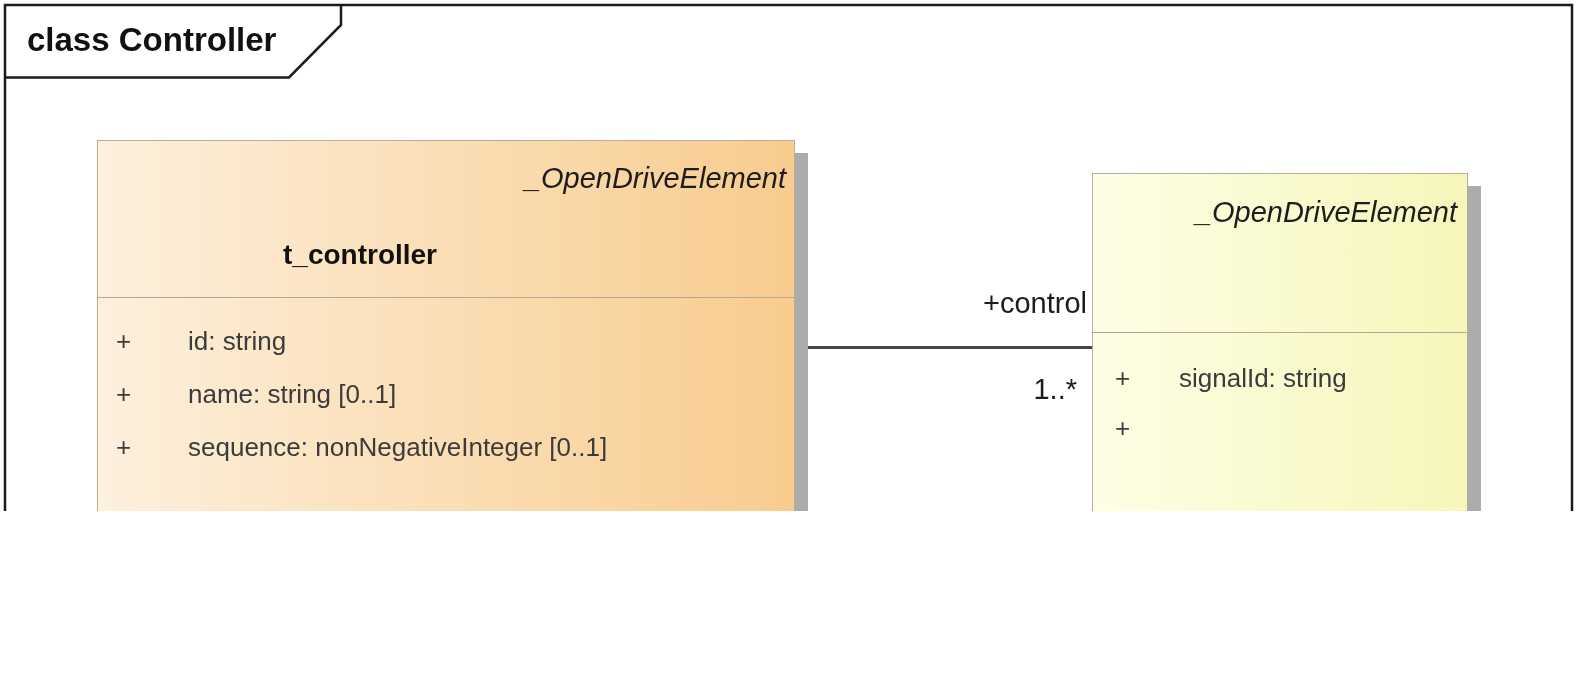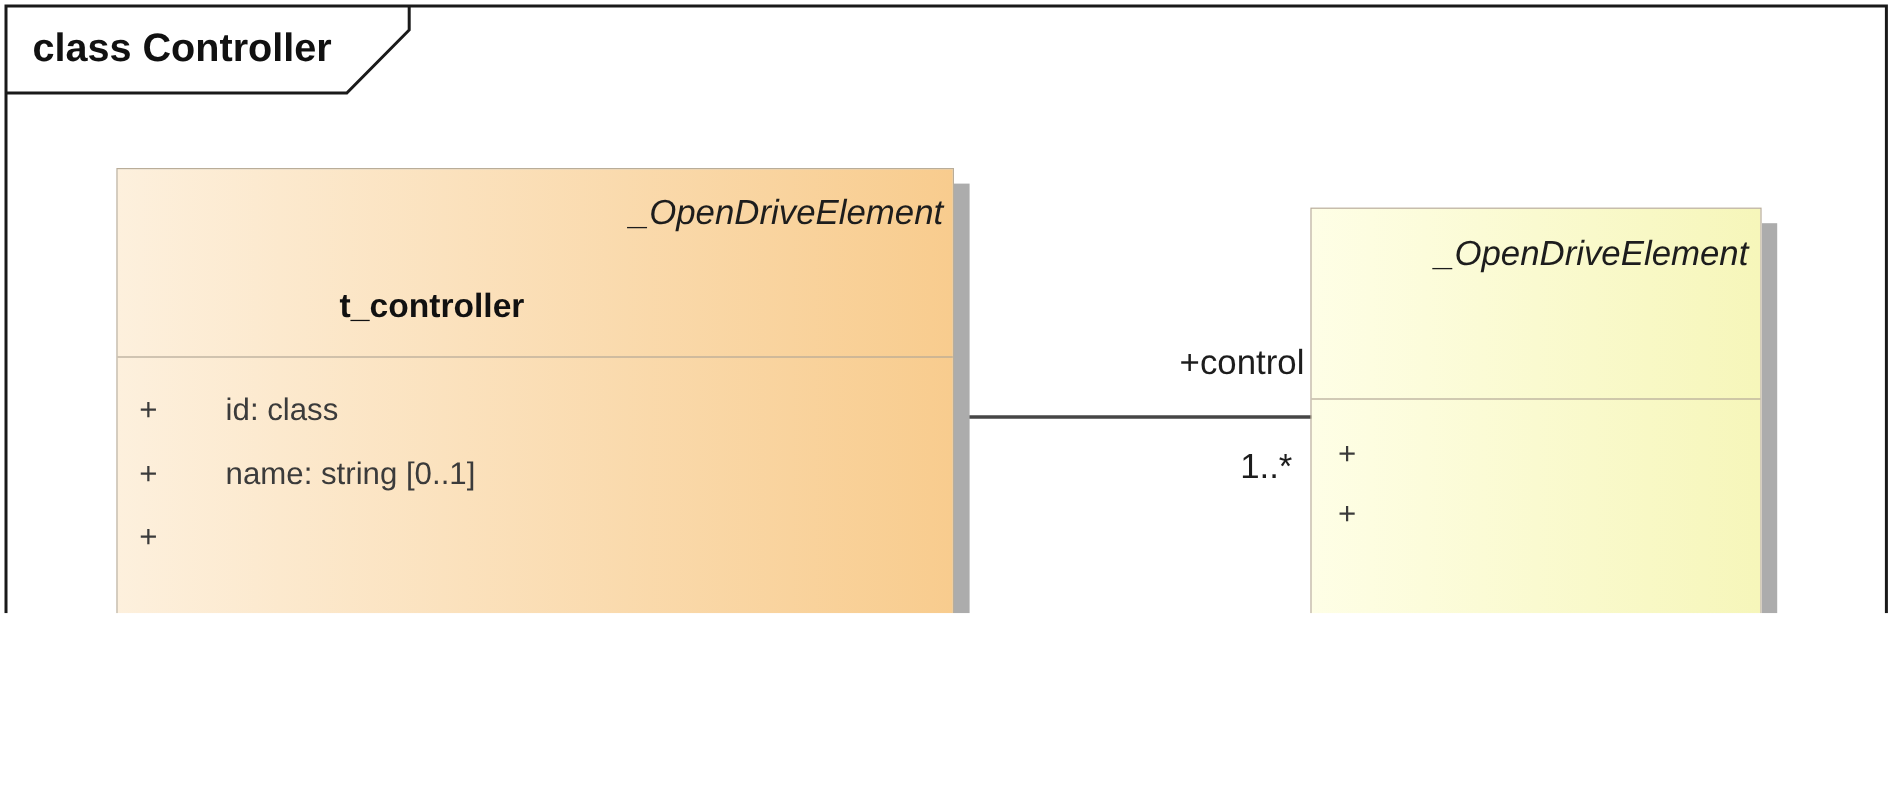--- a/index.html
+++ b/index.html
@@ -109,37 +109,39 @@
 
   <div class="frame-title">class Controller</div>
 
   <div id="class-left" class="class-box">
     <div class="class-header">
       <div class="stereotype">_OpenDriveElement</div>
       <div class="class-name">t_controller</div>
     </div>
     <div id="cl-attr-0" class="attr-row">
       <span class="vis">+</span>
-      <span class="sig">id: class</span>
+      <span class="sig">id: string</span>
     </div>
     <div id="cl-attr-1" class="attr-row">
       <span class="vis">+</span>
       <span class="sig">name: string [0..1]</span>
     </div>
     <div id="cl-attr-2" class="attr-row">
       <span class="vis">+</span>
+      <span class="sig">sequence: nonNegativeInteger [0..1]</span>
     </div>
   </div>
 
   <div id="class-right" class="class-box">
     <div class="class-header">
       <div class="stereotype">_OpenDriveElement</div>
     </div>
     <div id="cr-attr-0" class="attr-row">
       <span class="vis">+</span>
+      <span class="sig">signalId: string</span>
     </div>
     <div id="cr-attr-1" class="attr-row">
       <span class="vis">+</span>
     </div>
   </div>
 
   <div id="assoc-role" class="assoc-label">+control</div>
   <div id="assoc-mult" class="assoc-label">1..*</div>
 
 </div>

